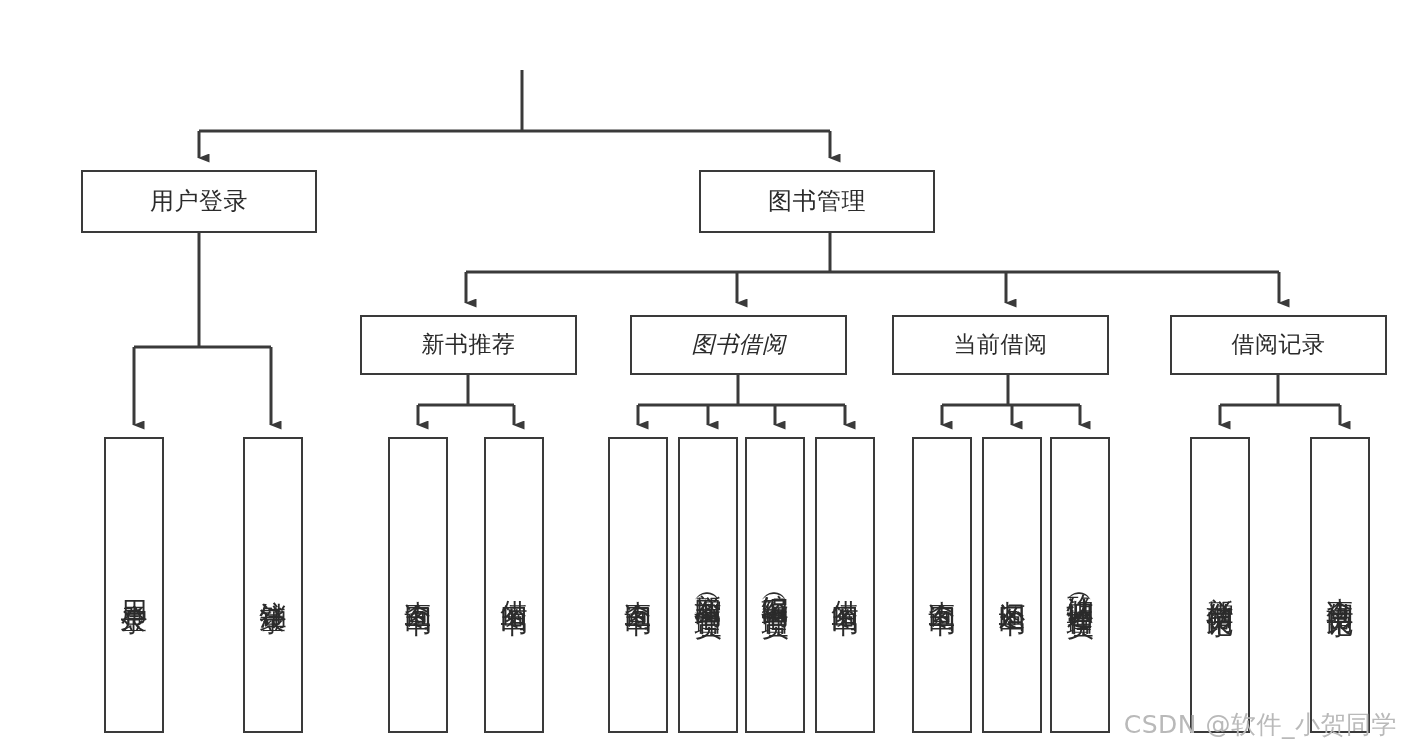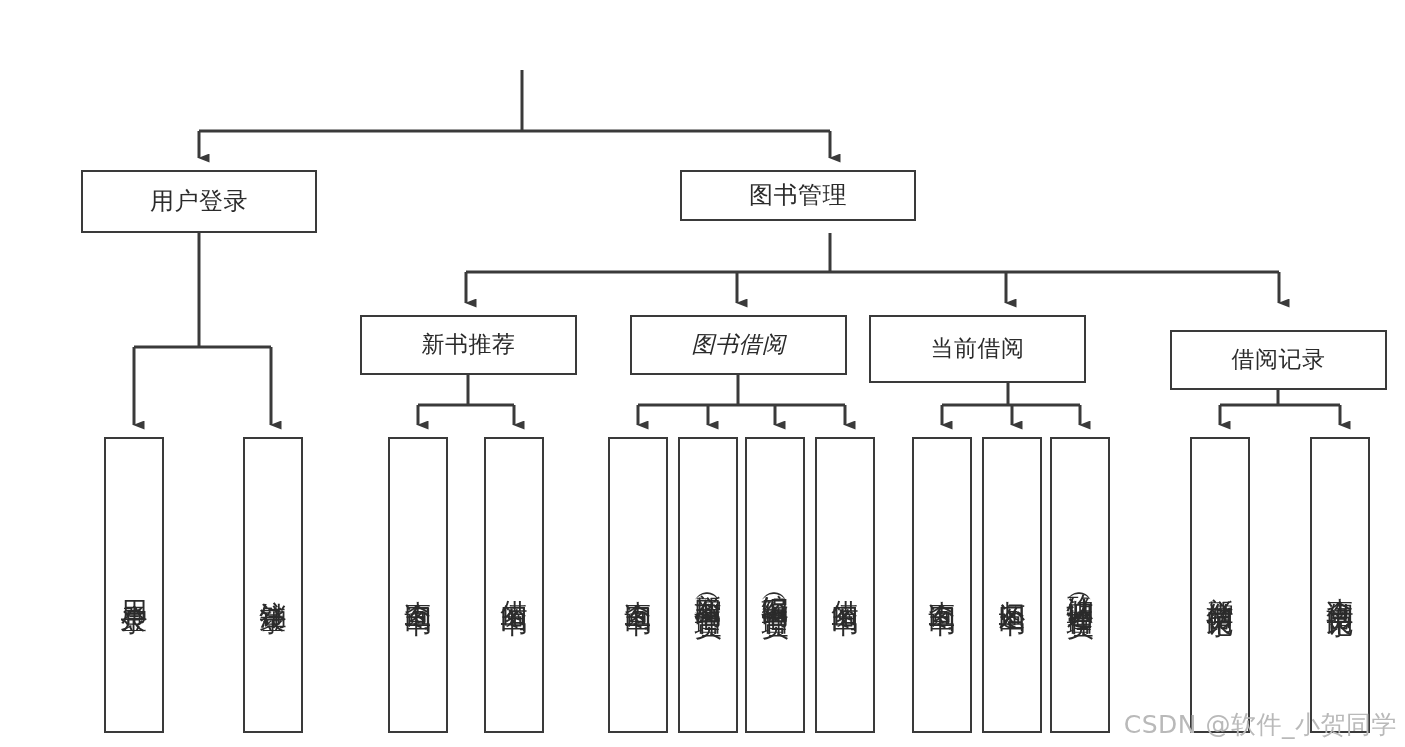--- a/index.html
+++ b/index.html
@@ -148,35 +148,35 @@
       <path d="M 1220,405 L 1220,425" marker-end="url(#arrowhead)"></path>
       <path d="M 1340,405 L 1340,425" marker-end="url(#arrowhead)"></path>
     </g>
   </svg>
 
 
   <div id="level2-layer">
       <div class="node level2" style="left: 81px; top: 170px; width: 236px; height: 63px;">
         <span class="node-label">用户登录</span>
       </div>
-      <div class="node level2" style="left: 680px; top: 170px; width: 236px; height: 51px;">
+      <div class="node level2" style="left: 699px; top: 170px; width: 236px; height: 63px;">
         <span class="node-label">图书管理</span>
       </div>
     </div>
   <div id="level3-layer">
       <div class="node level3" style="left: 360px; top: 315px; width: 217px; height: 60px;">
         <span class="node-label">新书推荐</span>
       </div>
       <div class="node level3" style="left: 630px; top: 315px; width: 217px; height: 60px; font-style: italic;">
         <span class="node-label">图书借阅</span>
       </div>
-      <div class="node level3" style="left: 869px; top: 315px; width: 217px; height: 68px;">
+      <div class="node level3" style="left: 892px; top: 315px; width: 217px; height: 60px;">
         <span class="node-label">当前借阅</span>
       </div>
-      <div class="node level3" style="left: 1170px; top: 330px; width: 217px; height: 60px;">
+      <div class="node level3" style="left: 1170px; top: 315px; width: 217px; height: 60px;">
         <span class="node-label">借阅记录</span>
       </div>
     </div>
   <div id="leaf-layer">
       <div class="node leaf" style="left: 104px; top: 437px; width: 60px; height: 296px;">
         <span class="node-label">用户登录</span>
       </div>
       <div class="node leaf" style="left: 243px; top: 437px; width: 60px; height: 296px;">
         <span class="node-label">注销登录</span>
       </div>

